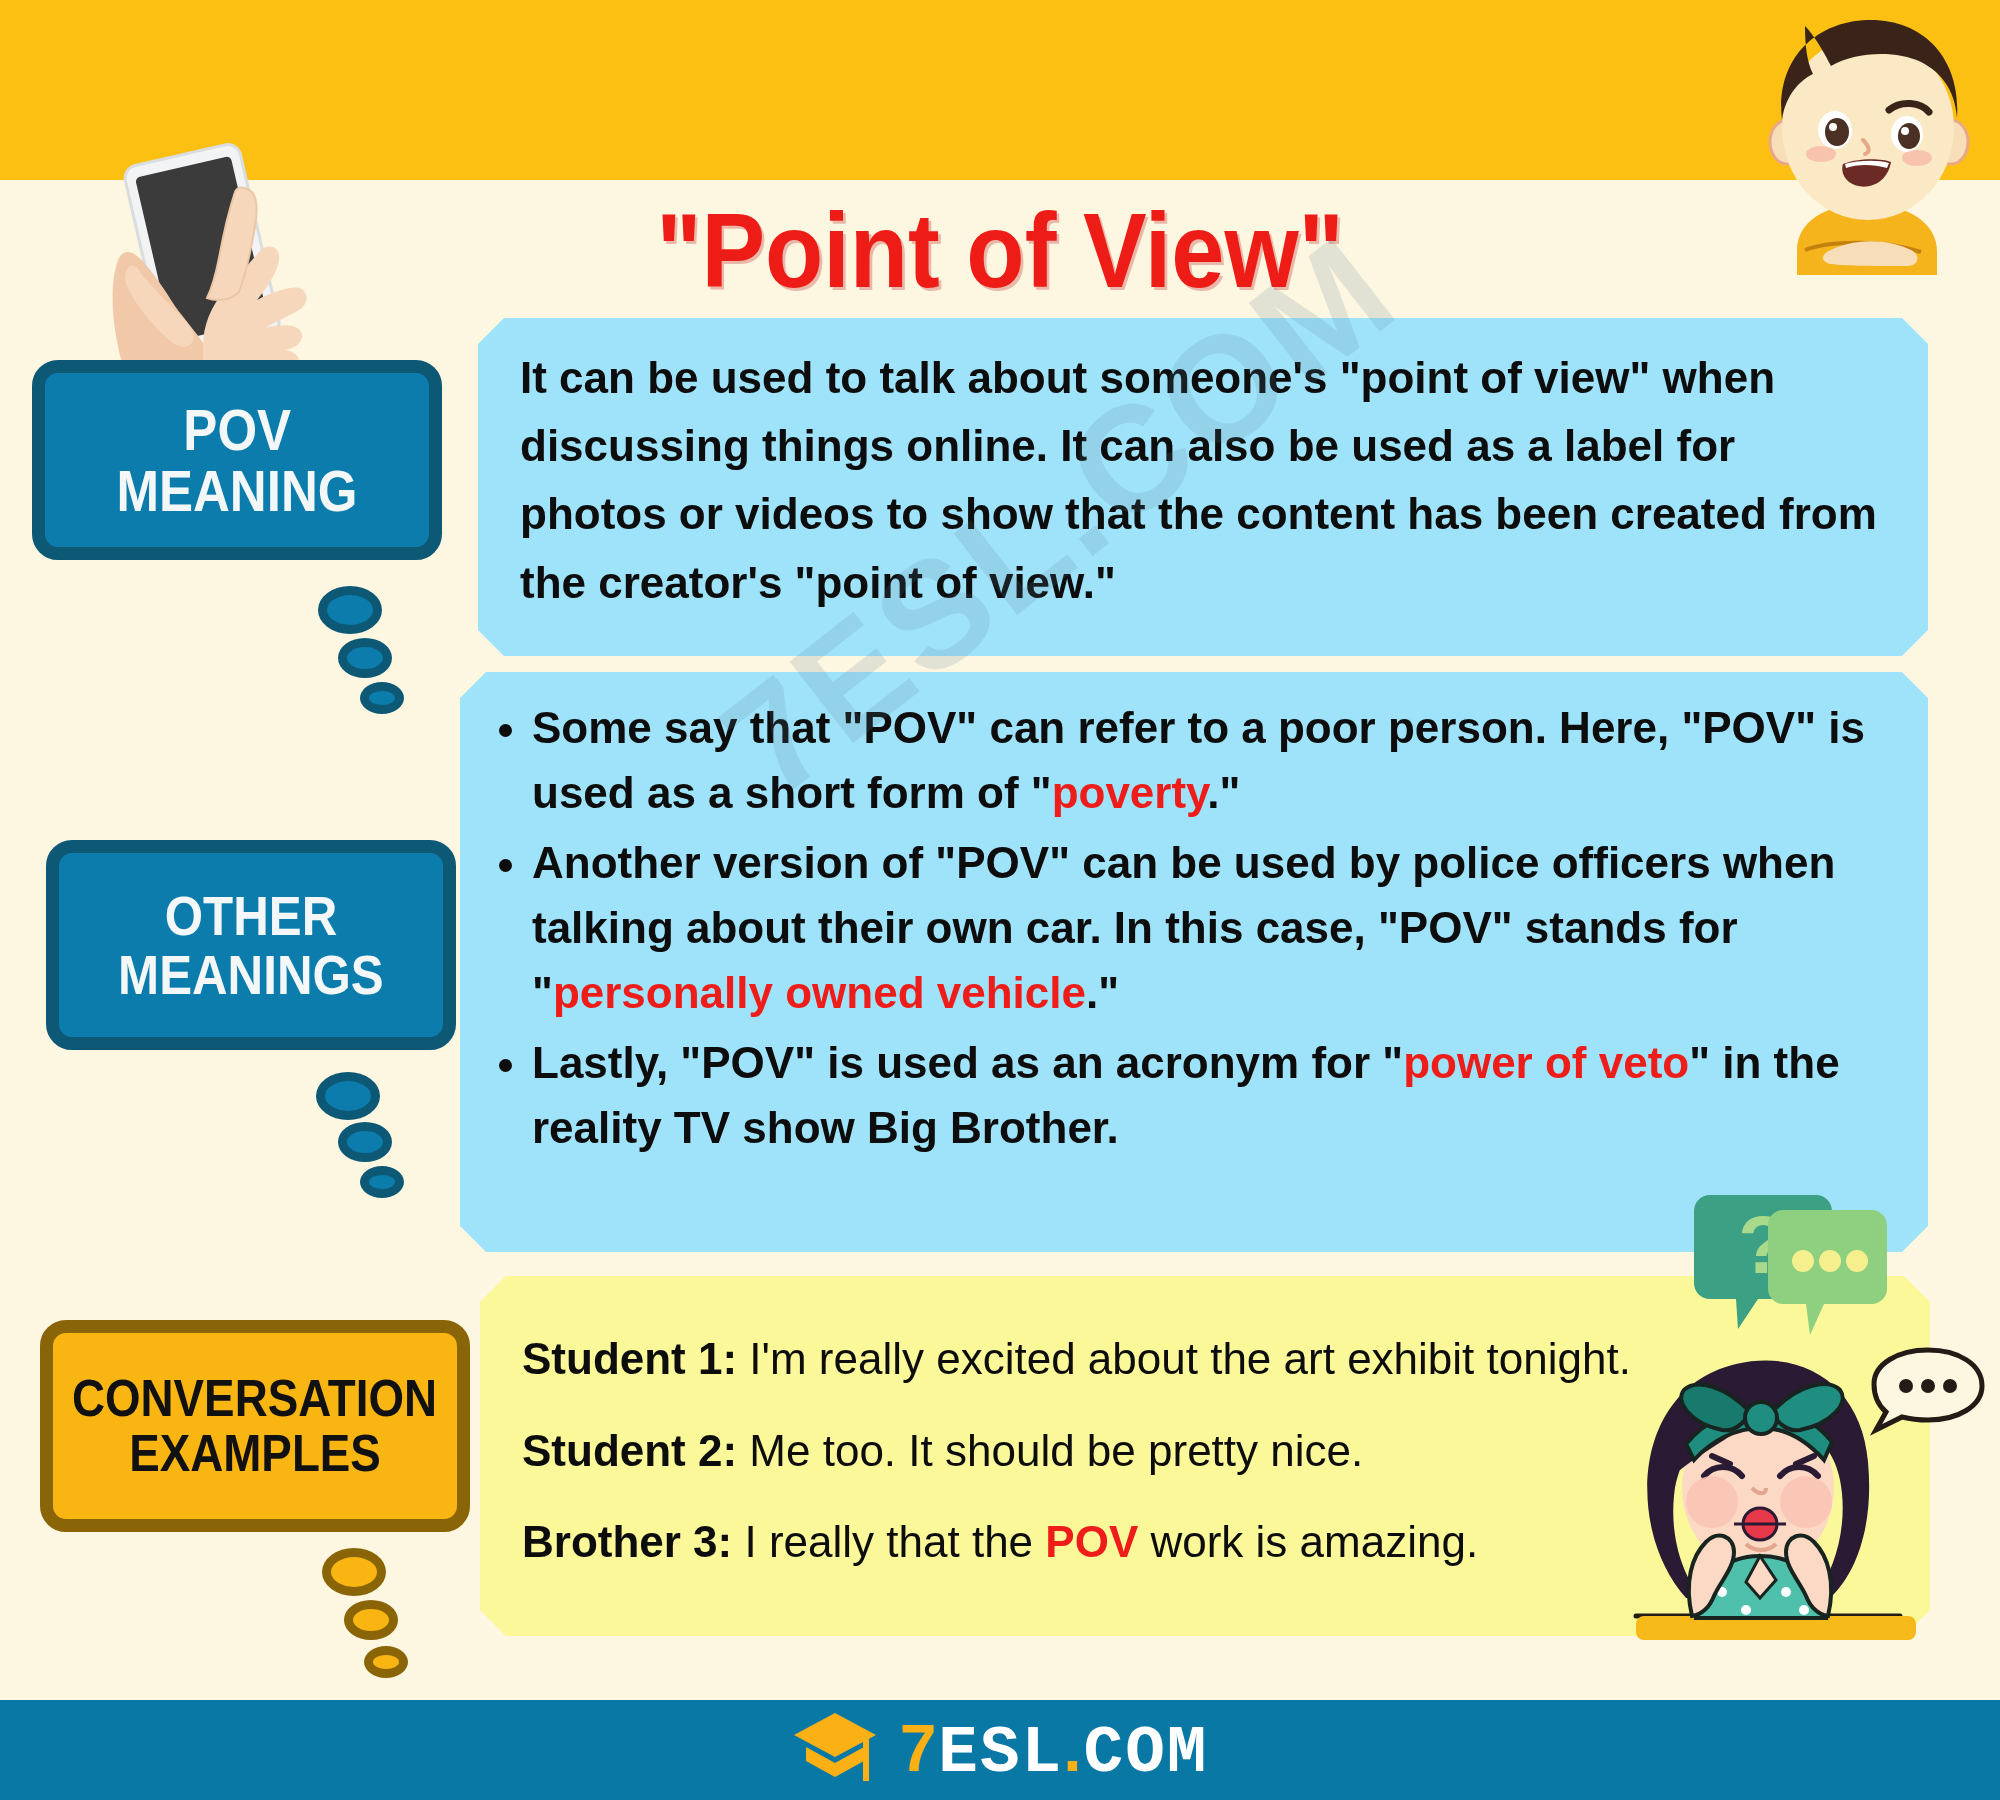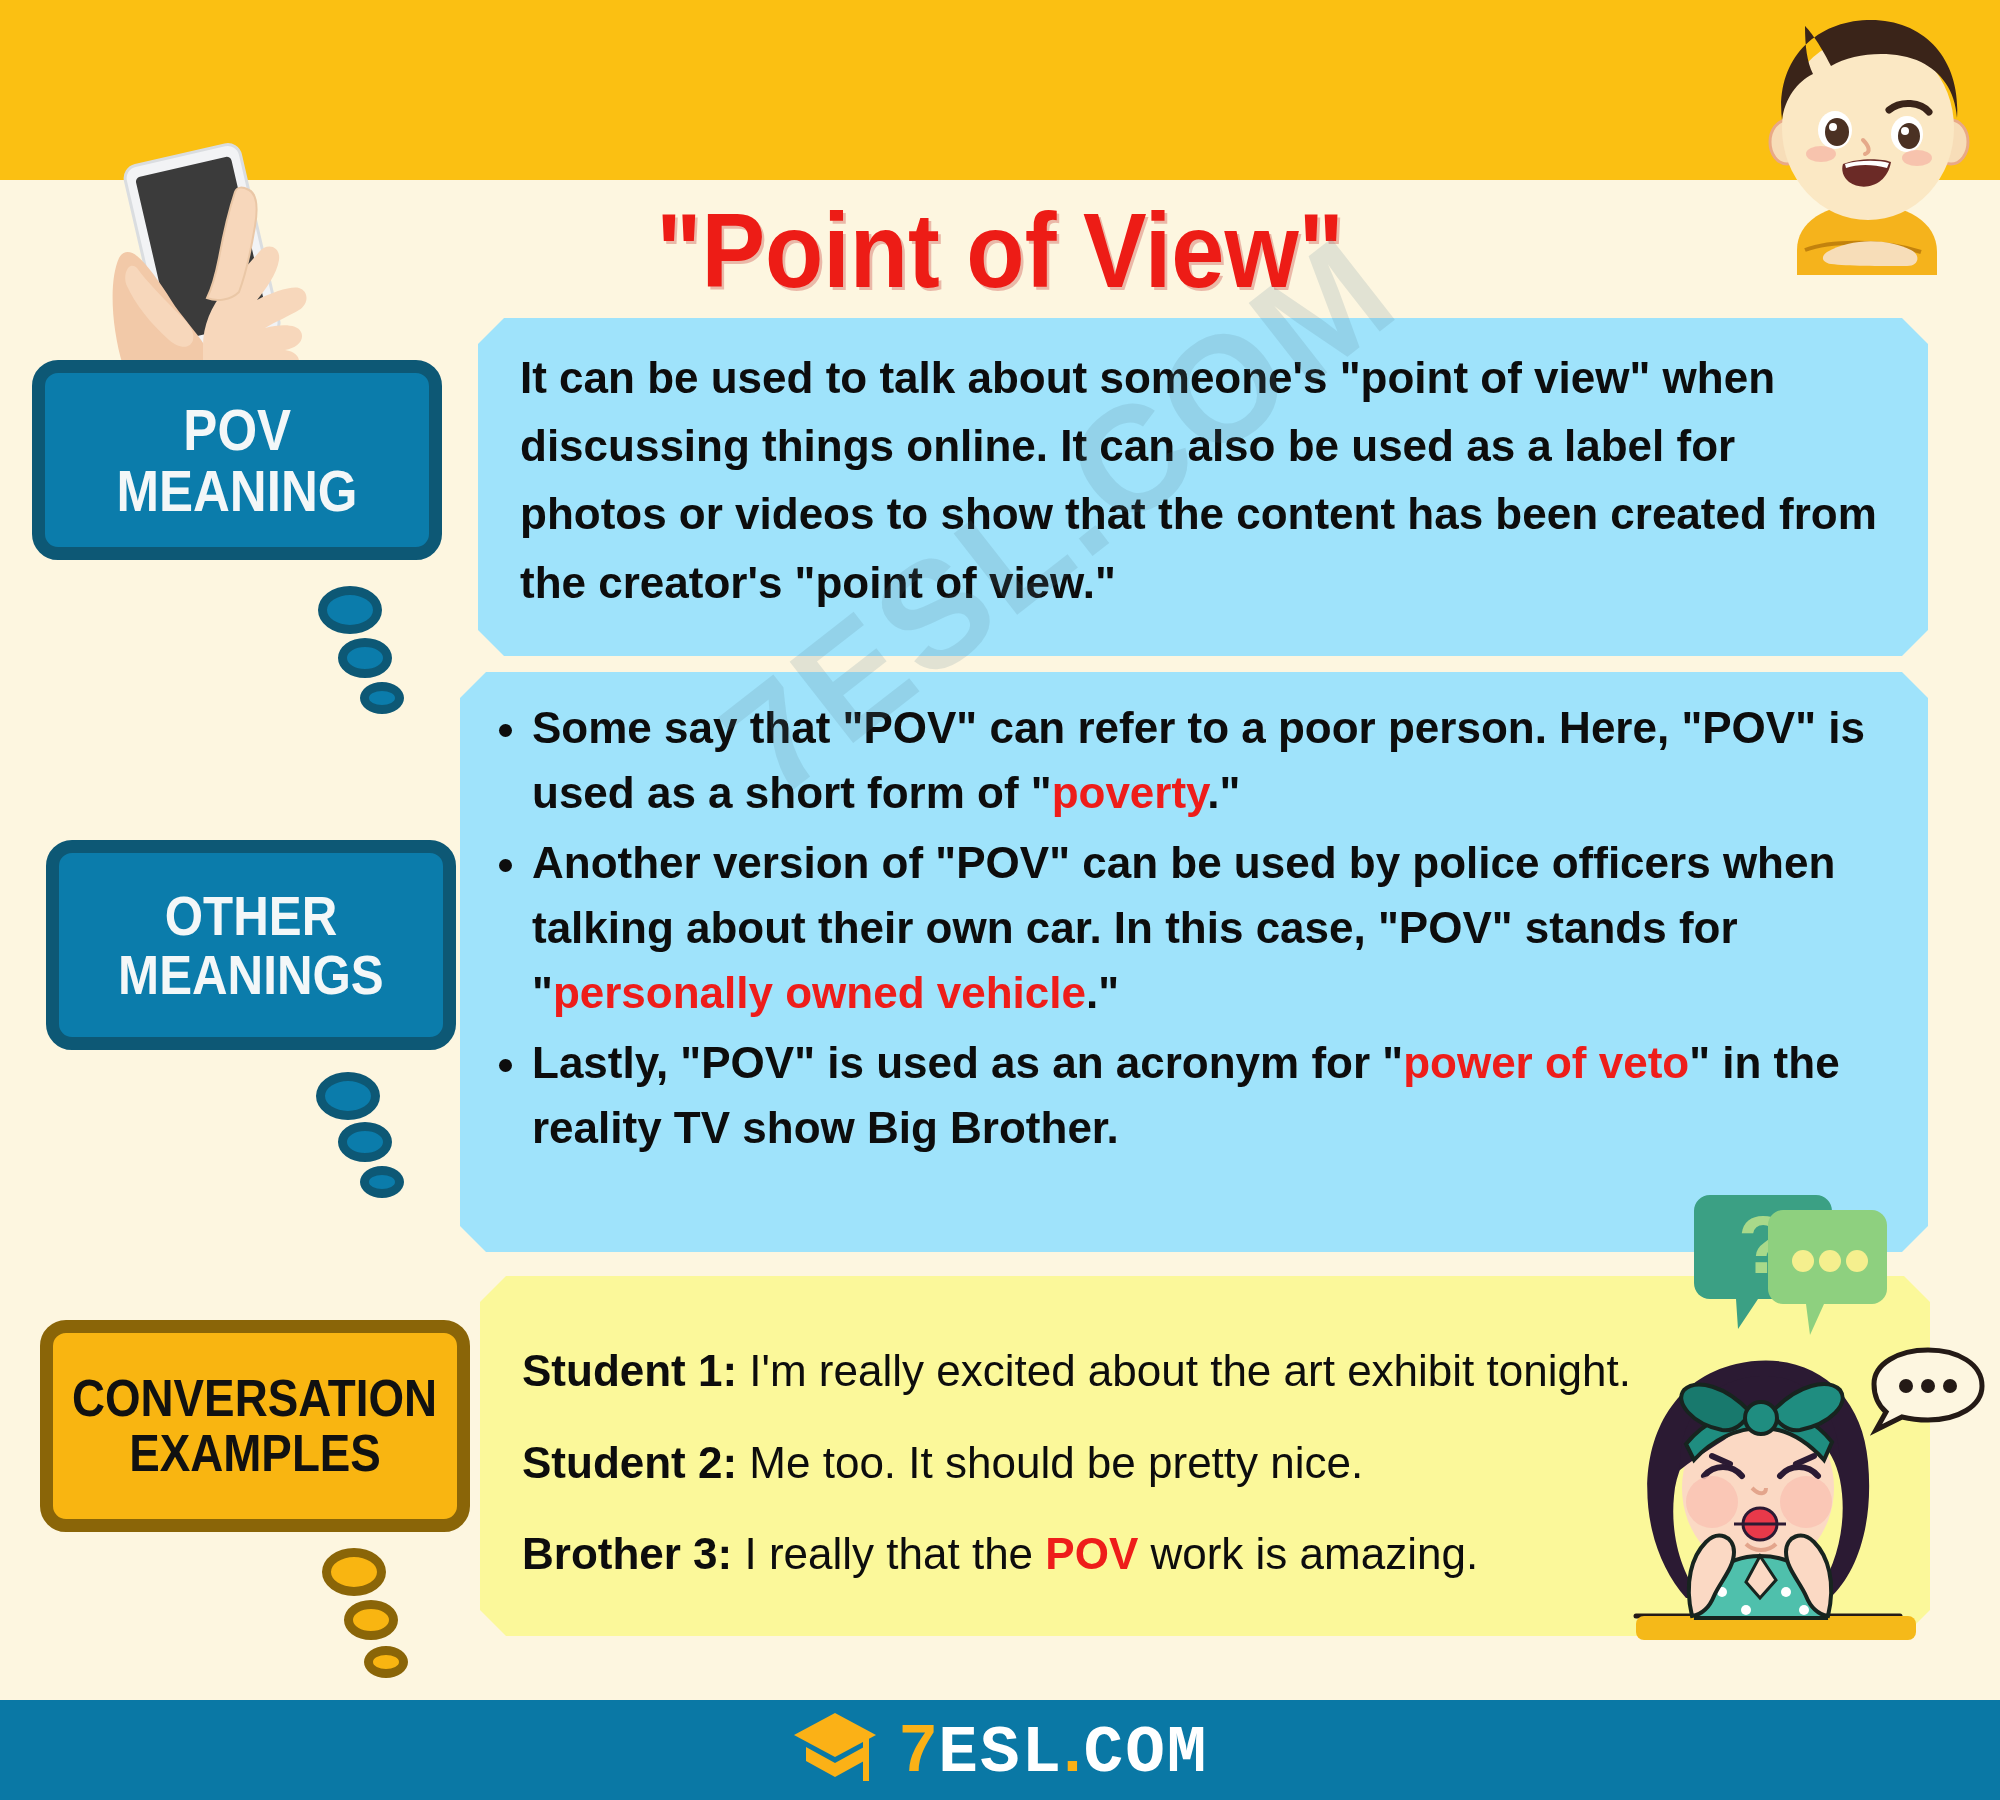--- a/index.html
+++ b/index.html
@@ -165,21 +165,21 @@
     line-height: 1.47;
   }
   #panel-other ul {
     margin: 0;
     padding-left: 46px;
     list-style: disc;
   }
   #panel-other li { margin: 0 0 6px 0; }
 
   #panel-convo .panel-text {
-    padding: 60px 46px 0 42px;
+    padding: 48px 46px 0 42px;
     font-size: 44px;
     line-height: 1.58;
     font-weight: 400;
   }
   .convo-line { margin-bottom: 22px; }
   .convo-line:last-child { margin-bottom: 0; }
   .speaker { font-weight: 700; }
   .red { color: #ee1d1a; }
   .red-b { color: #ee1d1a; font-weight: 700; }
 

